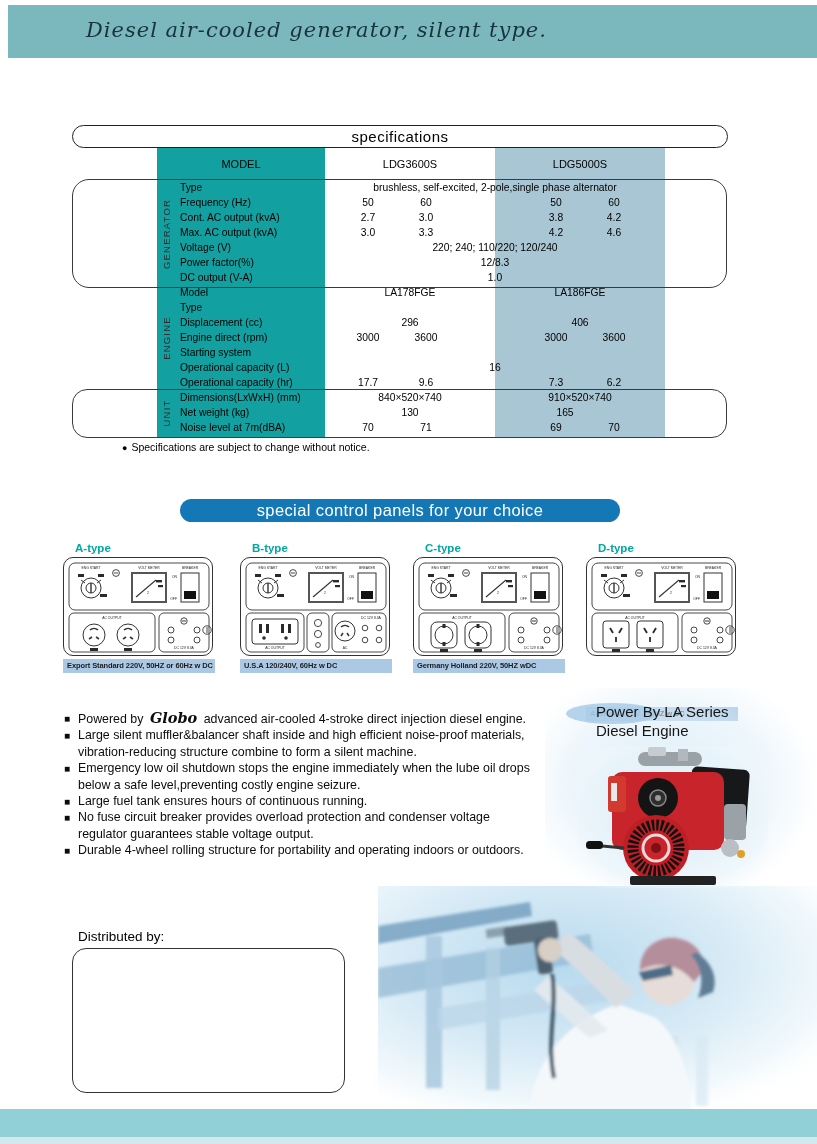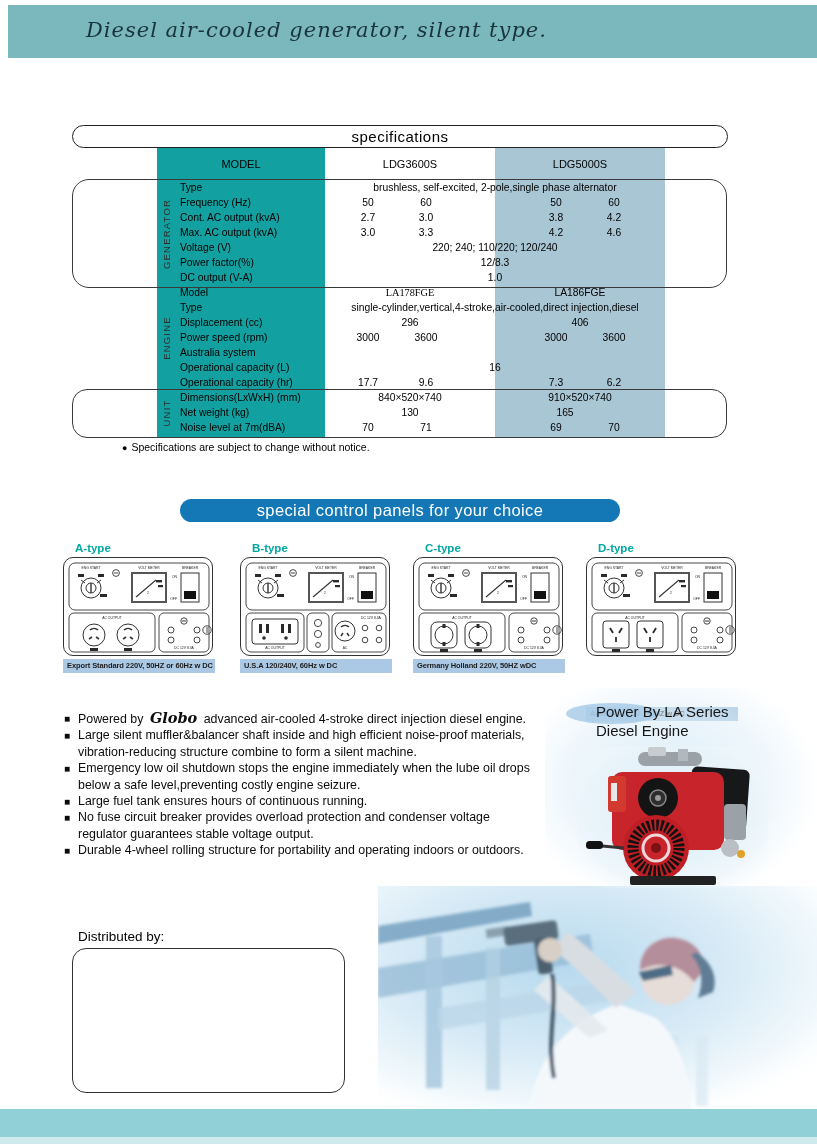--- a/index.html
+++ b/index.html
@@ -136,41 +136,40 @@
         <div class="spec-row" style="top: 108px;">
           <div class="row-label">Power factor(%)</div>
           <div class="cell" style="left: 253px; width: 340px;">12/8.3</div>
         </div>
         <div class="spec-row" style="top: 123px;">
           <div class="row-label">DC output (V-A)</div>
           <div class="cell" style="left: 253px; width: 340px;">1.0</div>
         </div>
         <div class="spec-row" style="top: 138px;">
           <div class="row-label">Model</div>
-          <div class="cell" style="left: 253px; width: 170px; font-family: Liberation Serif, serif;">LA178FGE</div>
+          <div class="cell" style="left: 253px; width: 170px;">LA178FGE</div>
           <div class="cell" style="left: 423px; width: 170px;">LA186FGE</div>
         </div>
         <div class="spec-row" style="top: 153px;">
           <div class="row-label">Type</div>
-          <div class="cell" style="left: 253px; width: 340px;">single-cylinder,vertical,4-stroke,air-cooled,direct injection,diesel</div>
         </div>
         <div class="spec-row" style="top: 168px;">
           <div class="row-label">Displacement (cc)</div>
           <div class="cell" style="left: 253px; width: 170px;">296</div>
           <div class="cell" style="left: 423px; width: 170px;">406</div>
         </div>
         <div class="spec-row" style="top: 183px;">
-          <div class="row-label">Power speed (rpm)</div>
+          <div class="row-label">Engine direct (rpm)</div>
           <div class="cell" style="left: 266px; width: 60px;">3000</div>
           <div class="cell" style="left: 324px; width: 60px;">3600</div>
           <div class="cell" style="left: 454px; width: 60px;">3000</div>
           <div class="cell" style="left: 512px; width: 60px;">3600</div>
         </div>
         <div class="spec-row" style="top: 198px;">
-          <div class="row-label">Australia system</div>
+          <div class="row-label">Starting system</div>
         </div>
         <div class="spec-row" style="top: 213px;">
           <div class="row-label">Operational capacity (L)</div>
           <div class="cell" style="left: 253px; width: 340px;">16</div>
         </div>
         <div class="spec-row" style="top: 228px;">
           <div class="row-label">Operational capacity (hr)</div>
           <div class="cell" style="left: 266px; width: 60px;">17.7</div>
           <div class="cell" style="left: 324px; width: 60px;">9.6</div>
           <div class="cell" style="left: 454px; width: 60px;">7.3</div>

